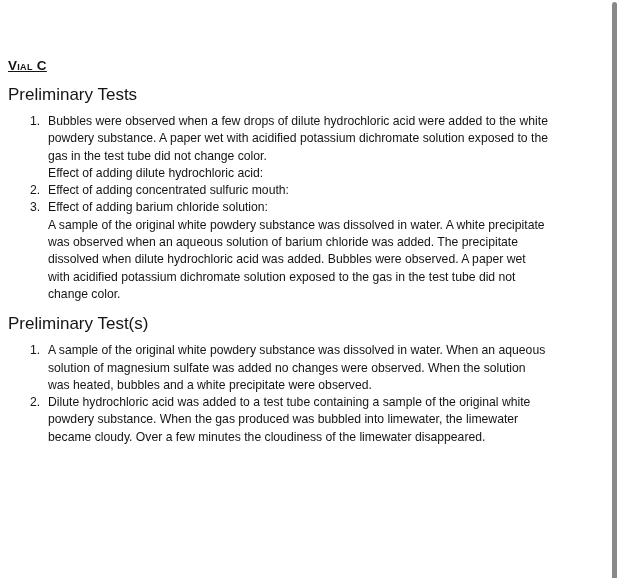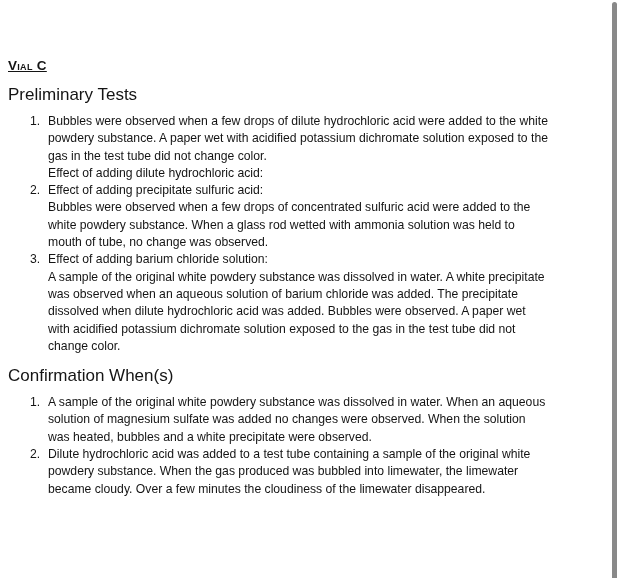--- a/index.html
+++ b/index.html
@@ -73,36 +73,35 @@
       <li class="test-item">
         <span class="num">1.</span>
         <div class="item-text">
           <div>Bubbles were observed when a few drops of dilute hydrochloric acid were added to the white powdery substance. A paper wet with acidified potassium dichromate solution exposed to the gas in the test tube did not change color.</div>
           <div>Effect of adding dilute hydrochloric acid:</div>
         </div>
       </li>
       <li class="test-item">
         <span class="num">2.</span>
         <div class="item-text">
-          <div>Effect of adding precipitate sulfuric acid:</div>
-          <div>Bubbles were observed when a few drops of concentrated sulfuric acid were added to the white powdery substance. When a glass rod wetted with ammonia solution was held to mouth of tube, no change was observed.</div>
+          <div>Effect of adding concentrated sulfuric mouth:</div>
         </div>
       </li>
       <li class="test-item">
         <span class="num">3.</span>
         <div class="item-text">
           <div>Effect of adding barium chloride solution:</div>
           <div>A sample of the original white powdery substance was dissolved in water. A white precipitate was observed when an aqueous solution of barium chloride was added. The precipitate dissolved when dilute hydrochloric acid was added. Bubbles were observed. A paper wet with acidified potassium dichromate solution exposed to the gas in the test tube did not change color.</div>
         </div>
       </li>
     </ol>
   </div>
 
   <div class="section">
-    <div class="section-heading">Confirmation When(s)</div>
+    <div class="section-heading">Preliminary Test(s)</div>
 
     <ol class="test-list">
       <li class="test-item">
         <span class="num">1.</span>
         <div class="item-text">
           <div>A sample of the original white powdery substance was dissolved in water. When an aqueous solution of magnesium sulfate was added no changes were observed. When the solution was heated, bubbles and a white precipitate were observed.</div>
         </div>
       </li>
       <li class="test-item">
         <span class="num">2.</span>

